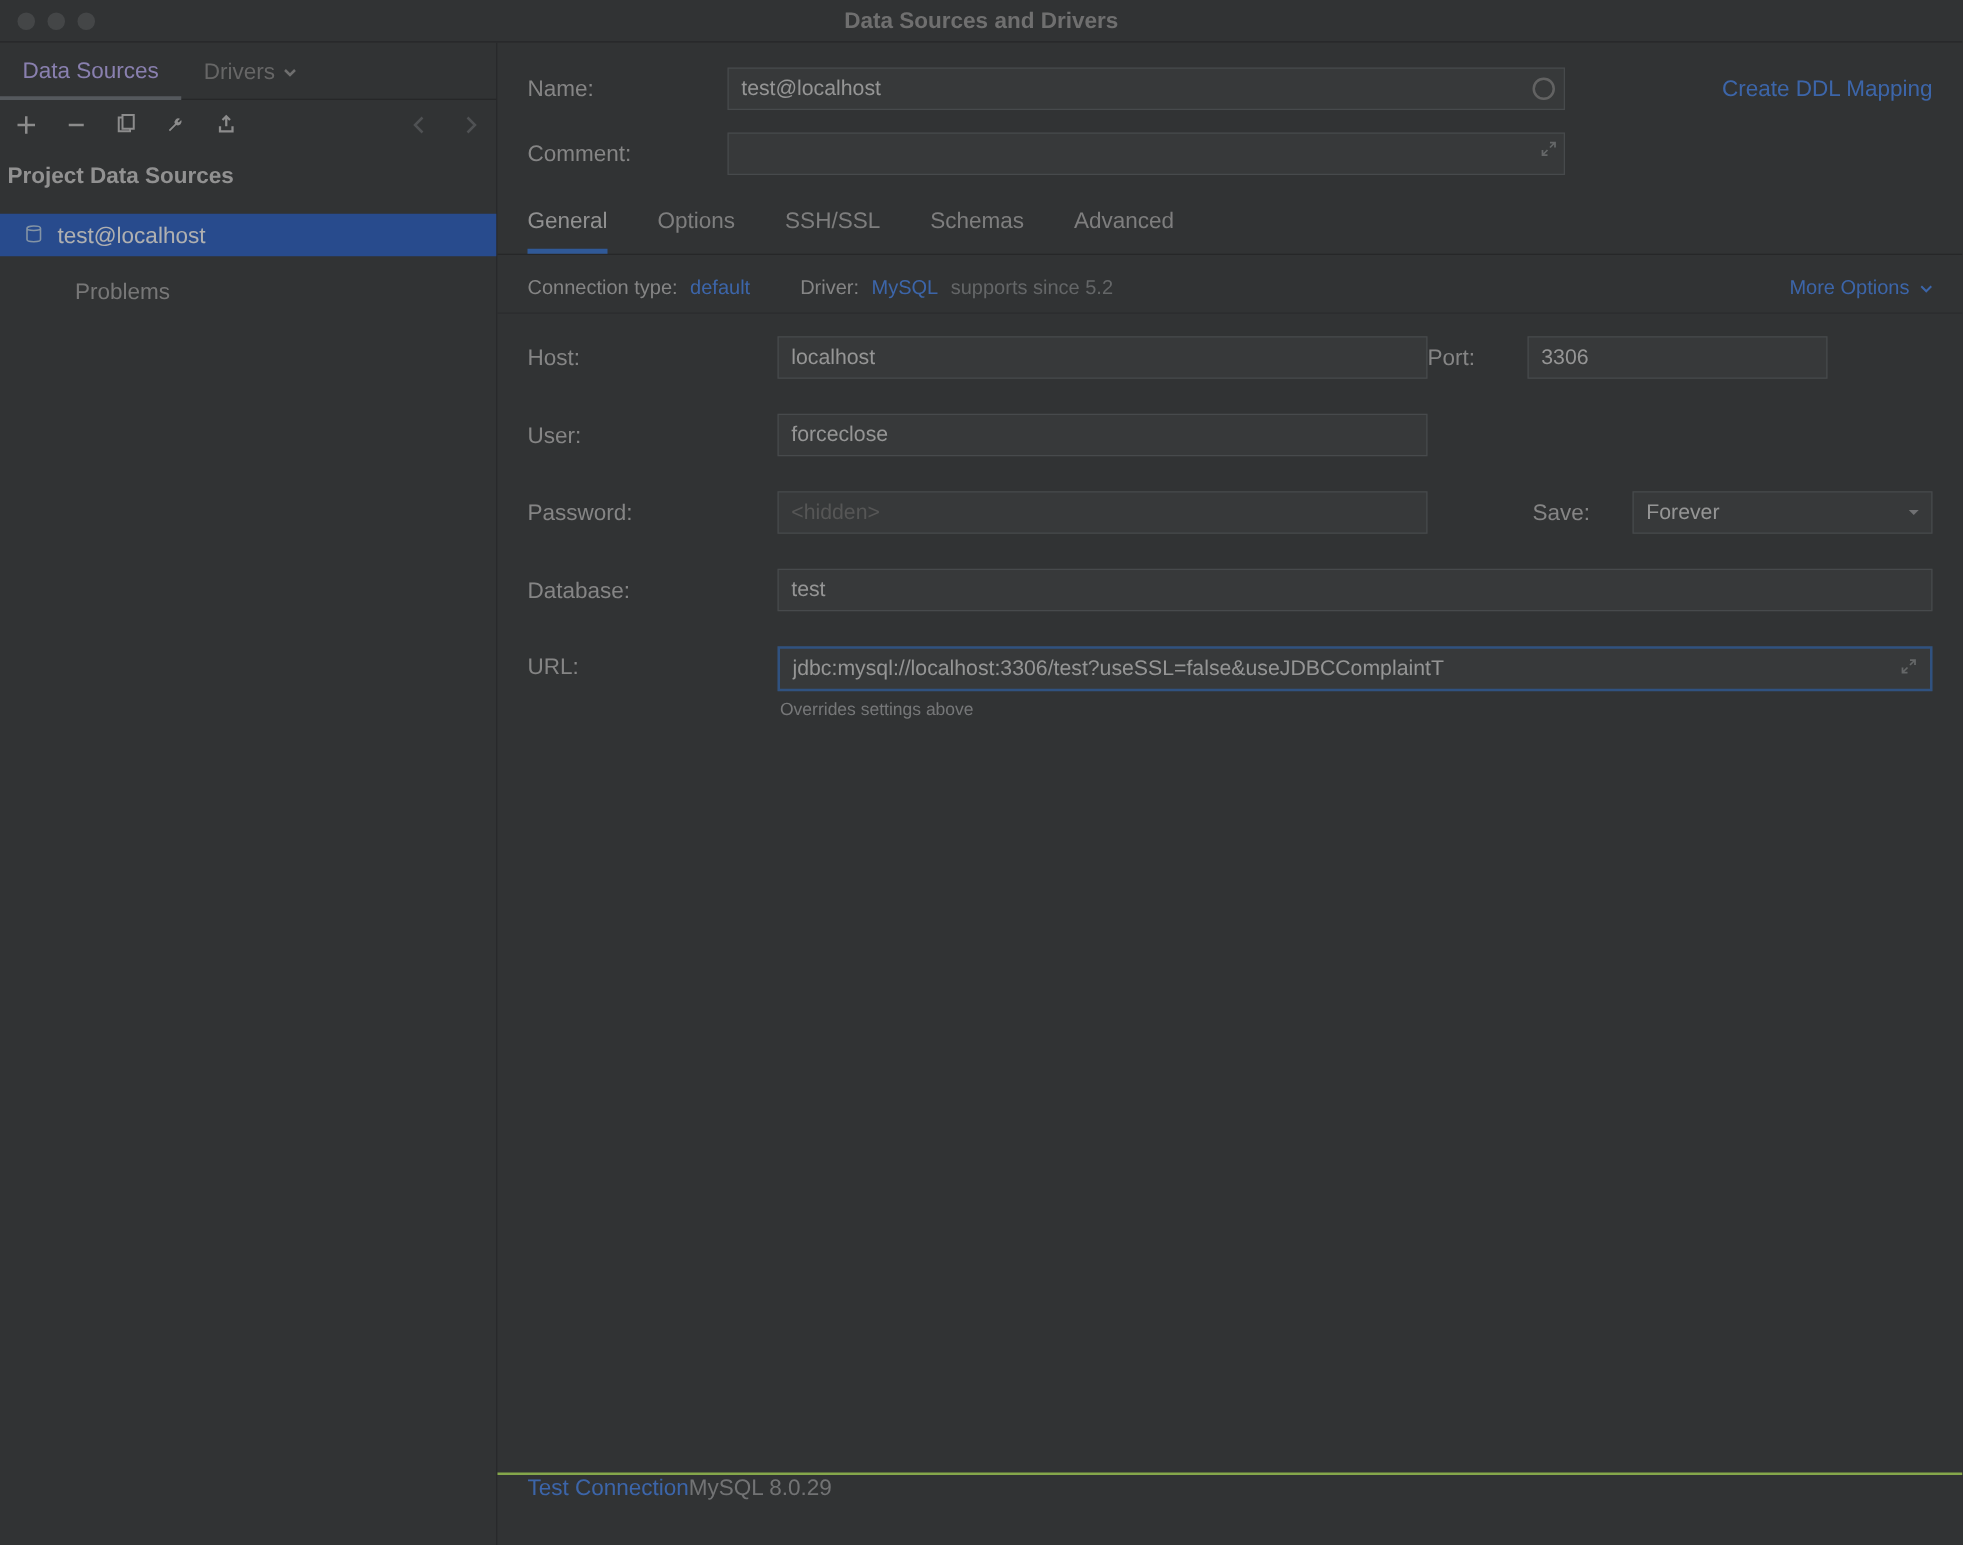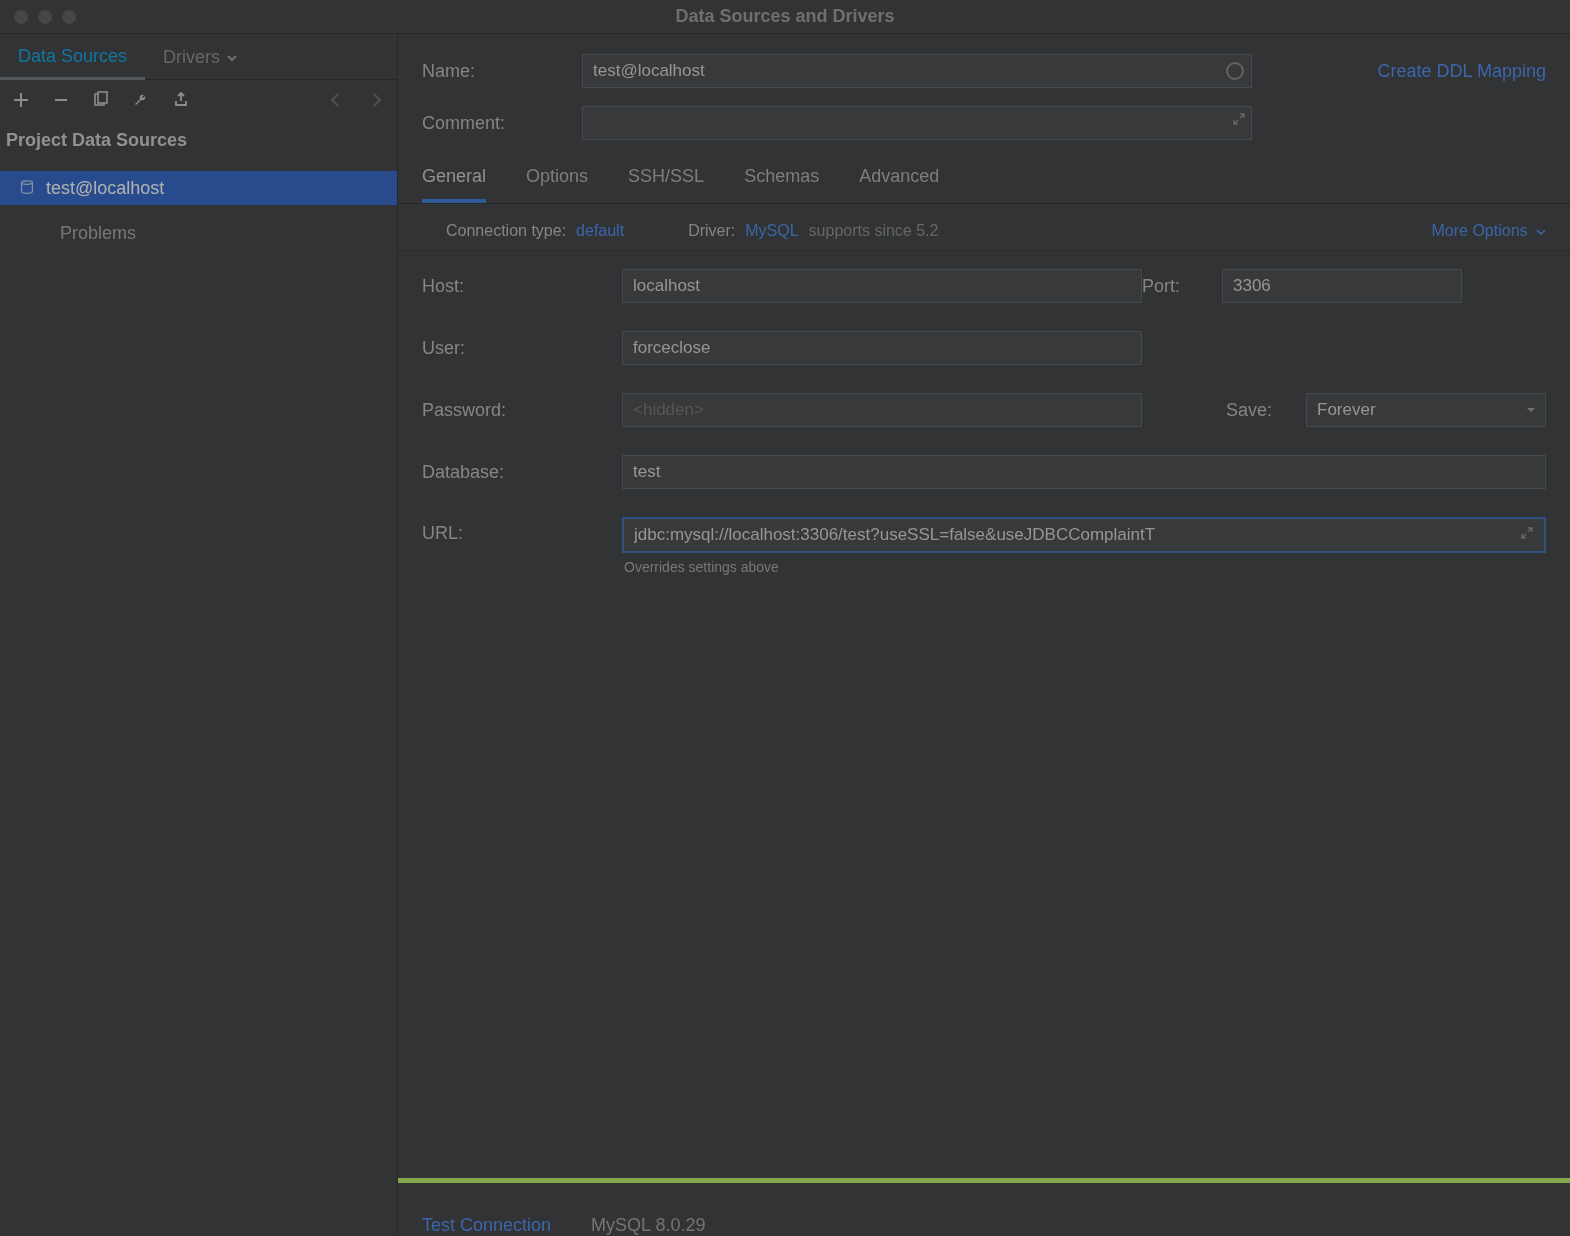--- a/index.html
+++ b/index.html
@@ -50,21 +50,21 @@
     height: 46px;
     border-bottom: 1px solid #2b2d2f;
   }
   .side-tab {
     padding: 12px 18px 10px 18px;
     color: #8e8e8e;
     font-size: 18px;
     cursor: pointer;
   }
   .side-tab.active {
-    color: #0ea5e9;
+    color: #c4b5fd;
     border-bottom: 3px solid #747a80;
   }
   .side-tab.with-chevron { display: flex; align-items: center; gap: 6px; }
   .toolbar {
     display: flex; align-items: center; gap: 18px;
     height: 40px; padding: 6px 10px;
   }
   .tool-icon {
     width: 22px; height: 22px; display: flex; align-items: center; justify-content: center;
     color: #b5b5b5; cursor: pointer;
@@ -131,21 +131,21 @@
     padding-bottom: 12px;
     color: #b2b2b2; font-size: 18px; cursor: pointer;
   }
   .tab.active { color: #cfcfcf; border-bottom: 4px solid #3b7ad9; }
   .conn-bar {
     display: flex; align-items: center; gap: 10px;
     padding: 18px 24px 10px 24px;
     font-size: 16px;
     border-bottom: 1px solid #333537;
   }
-  .conn-bar .k { color: #bdbdbd; margin-left: 24px; }
+  .conn-bar .k { color: #bdbdbd; }
   .conn-bar .v-link { color: #4e8df5; cursor: pointer; }
   .conn-bar .muted { color: #8b8e90; }
   .conn-bar .spacer { flex: 1; }
   .form-body {
     padding: 18px 24px 0 24px;
     flex: 1;
     overflow: auto;
   }
   .form-row {
     display: flex; align-items: center; gap: 0;
@@ -186,23 +186,23 @@
     width: 100%;
     position: relative;
   }
   .url-container { position: relative; }
   .url-expand {
     position: absolute; right: 8px; top: 50%; transform: translateY(-50%);
     color: #8c8f91; width: 18px; height: 18px; cursor: pointer;
   }
   .url-hint { color: #a6a8aa; font-size: 14px; padding-left: 2px; }
   .footer {
-    border-top: 5px solid #bef264;
+    border-top: 2px solid #bef264;
     height: 58px;
-    display: flex; align-items: flex-end; gap: 40px;
+    display: flex; align-items: flex-start; 
     padding: 0 24px;
   }
   .footer .link { color: #4e8df5; cursor: pointer; font-size: 18px; }
   .footer .muted { color: #a0a2a4; font-size: 18px; }
   svg { display: block; }
   input { outline: none; font-family: inherit; }
 </style>
 </head>
 <body>
 

